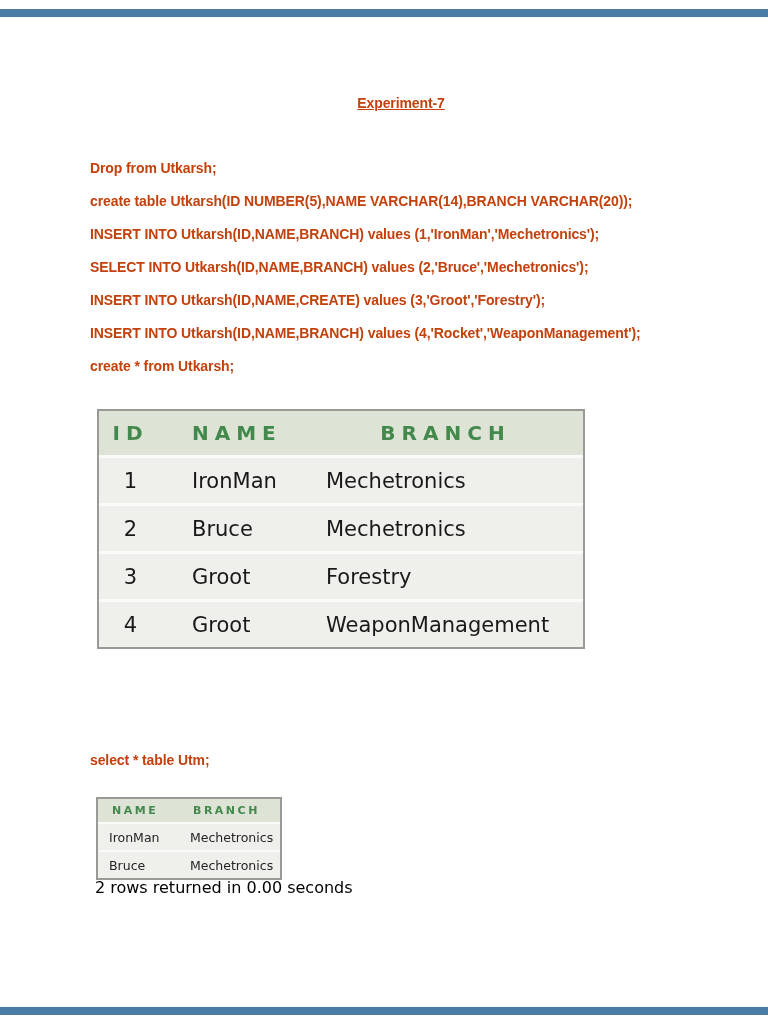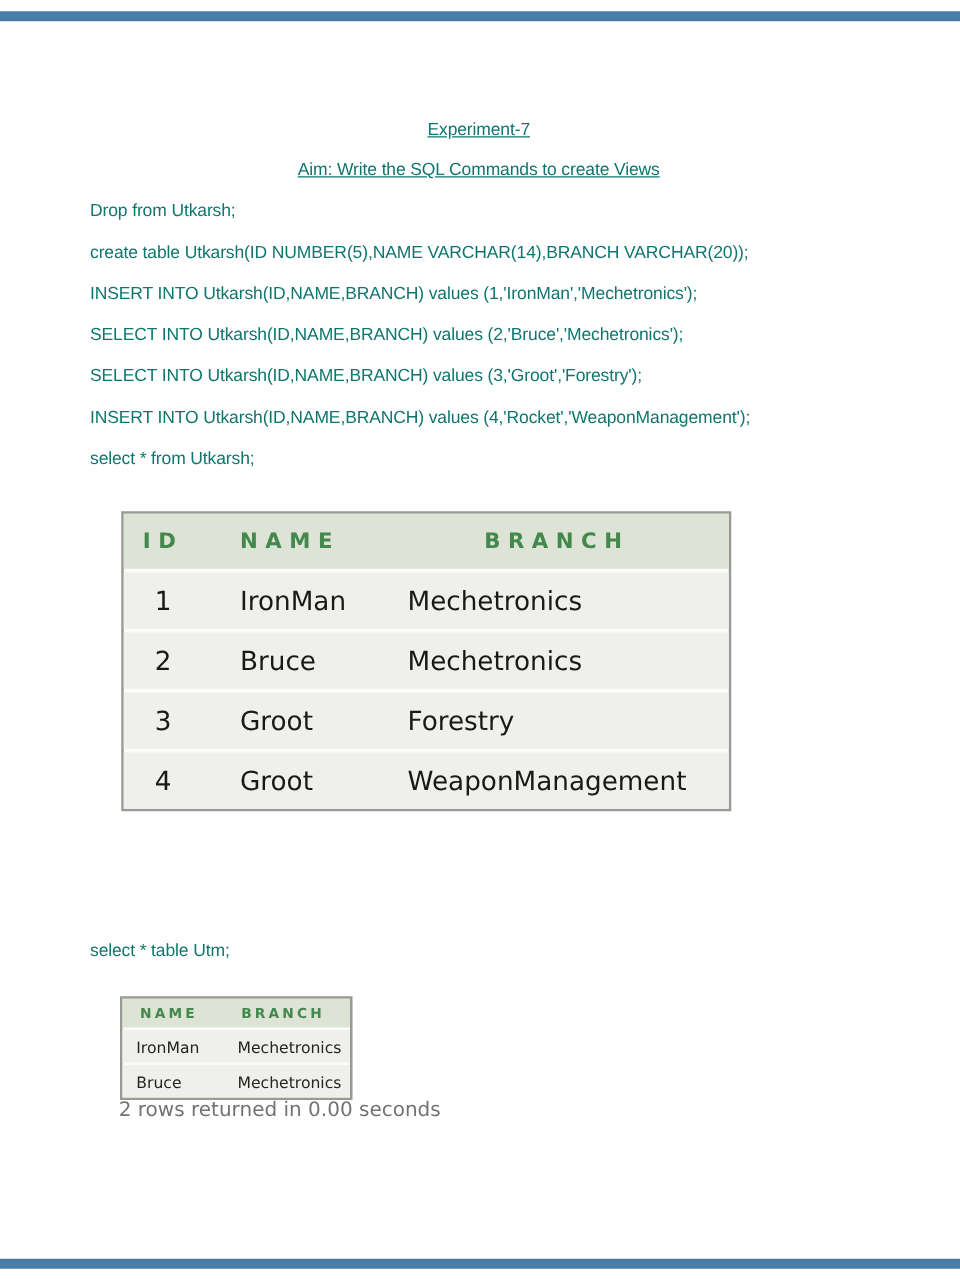--- a/index.html
+++ b/index.html
@@ -12,44 +12,44 @@
     font-family:"Liberation Sans",sans-serif;
   }
   .viewer-bar{
     position:absolute;left:0;width:768px;height:8px;
     background:#4a7da6;
   }
   .viewer-bar.top{top:9px;}
   .viewer-bar.bottom{top:1007px;}
 
   .line{
-    position:absolute;left:72px;width:622px;
-    font-weight:normal;font-size:14px;line-height:17px;
-    color:#0f766e;letter-spacing:-0.1px;
+    position:absolute;left:90px;width:622px;
+    font-weight:bold;font-size:14px;line-height:17px;
+    color:#c2410c;letter-spacing:-0.1px;
     white-space:nowrap;
   }
   .line.center{text-align:center;text-decoration:underline;}
 
   
   .rtable{
     position:absolute;
     border:2px solid #999a96;
     background:#fbfbf9;
     font-family:"DejaVu Sans","Liberation Sans",sans-serif;
   }
   .rtable .grid{display:grid;row-gap:3px;}
   .rtable .row{display:grid;}
   .big{left:97px;top:409px;width:484px;}
   .big .row{grid-template-columns:63px 150px 267px;}
   .big .hrow{height:44px;background:#dde4d6;}
   .big .drow{height:45px;background:#efefec;}
   .cell{display:flex;align-items:center;}
   .th{
     color:#43884c;font-weight:bold;
-    font-size:17px;letter-spacing:6px;
+    font-size:20px;letter-spacing:6px;
   }
   .big .th.c-id{justify-content:center;}
   .big .th.c-name{padding-left:30px;}
   .big .th.c-branch{justify-content:center;}
   .big .td{font-size:21px;color:#191919;}
   .big .td.c-id{justify-content:center;}
   .big .td.c-name{padding-left:30px;}
   .big .td.c-branch{padding-left:14px;}
 
   
@@ -61,40 +61,39 @@
   .small .th{font-size:11px;letter-spacing:2.5px;}
   .small .th.c-name{padding-left:14px;}
   .small .th.c-branch{padding-left:11px;}
   .small .td{font-size:12.5px;color:#242424;}
   .small .td.c-name{padding-left:11px;}
   .small .td.c-branch{padding-left:8px;}
 
   .status{
     position:absolute;left:95px;top:878px;
     font-family:"DejaVu Sans","Liberation Sans",sans-serif;
-    font-size:16px;color:#737373;white-space:nowrap;
+    font-size:16px;color:#000000;white-space:nowrap;
   }
 </style>
 </head>
 <body>
 
 <div class="page">
 
   <div class="viewer-bar top"></div>
 
   <div class="line center" style="top:95px;">Experiment-7</div>
-  <div class="line center" style="top:127px;">Aim: Write the SQL Commands to create Views</div>
 
   <div class="line" style="top:160px;">Drop from Utkarsh;</div>
   <div class="line" style="top:193px;">create table Utkarsh(ID NUMBER(5),NAME VARCHAR(14),BRANCH VARCHAR(20));</div>
   <div class="line" style="top:226px;">INSERT INTO Utkarsh(ID,NAME,BRANCH) values (1,'IronMan','Mechetronics');</div>
   <div class="line" style="top:259px;">SELECT INTO Utkarsh(ID,NAME,BRANCH) values (2,'Bruce','Mechetronics');</div>
-  <div class="line" style="top:292px;">SELECT INTO Utkarsh(ID,NAME,BRANCH) values (3,'Groot','Forestry');</div>
+  <div class="line" style="top:292px;">INSERT INTO Utkarsh(ID,NAME,CREATE) values (3,'Groot','Forestry');</div>
   <div class="line" style="top:325px;">INSERT INTO Utkarsh(ID,NAME,BRANCH) values (4,'Rocket','WeaponManagement');</div>
-  <div class="line" style="top:358px;">select * from Utkarsh;</div>
+  <div class="line" style="top:358px;">create * from Utkarsh;</div>
 
   <div class="rtable big">
     <div class="grid">
       <div class="row hrow">
         <div class="cell th c-id">ID</div>
         <div class="cell th c-name">NAME</div>
         <div class="cell th c-branch">BRANCH</div>
       </div>
       <div class="row drow">
         <div class="cell td c-id">1</div>

